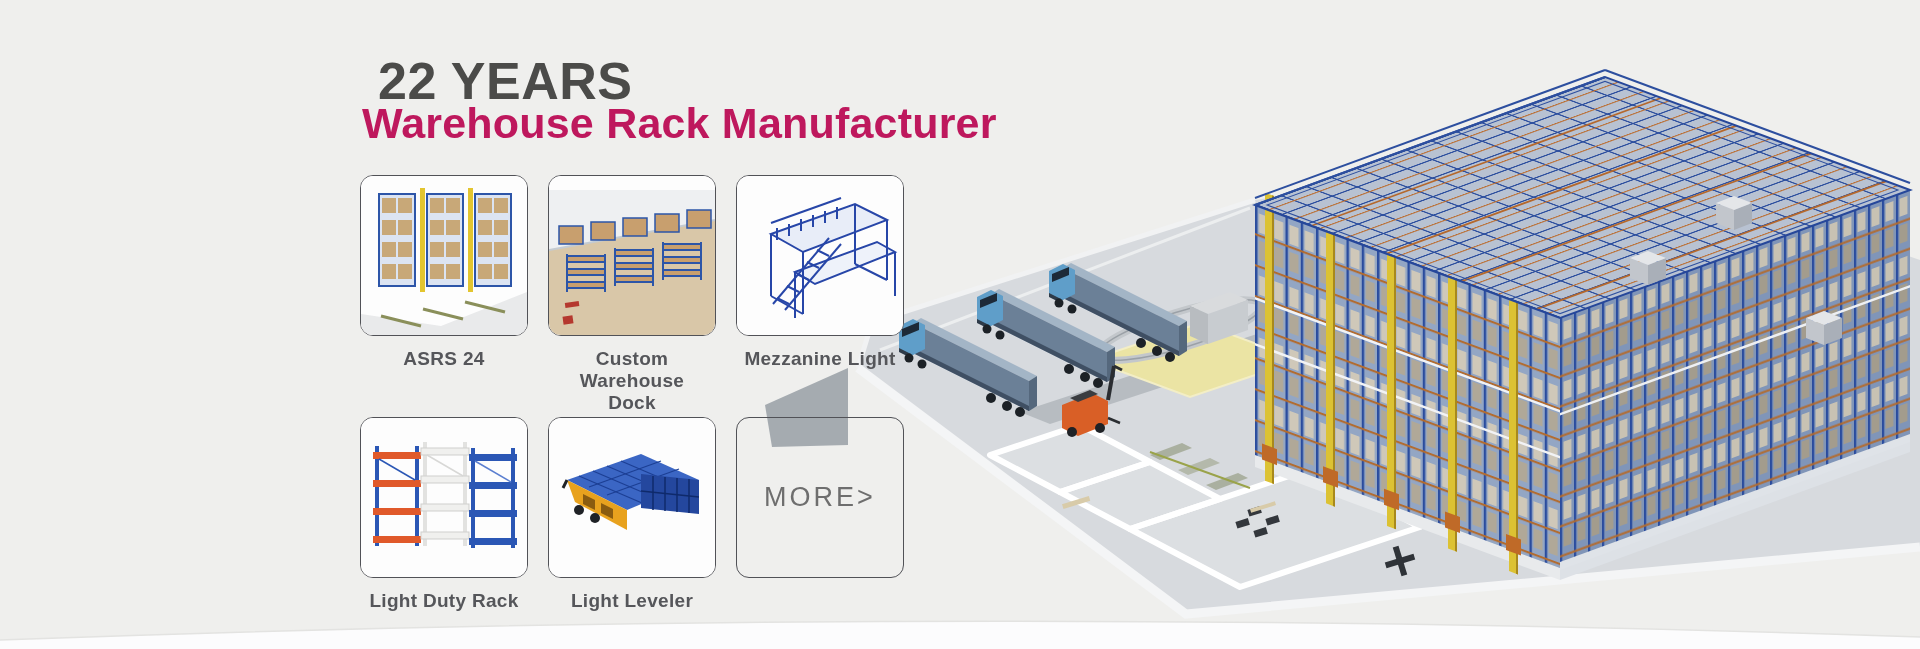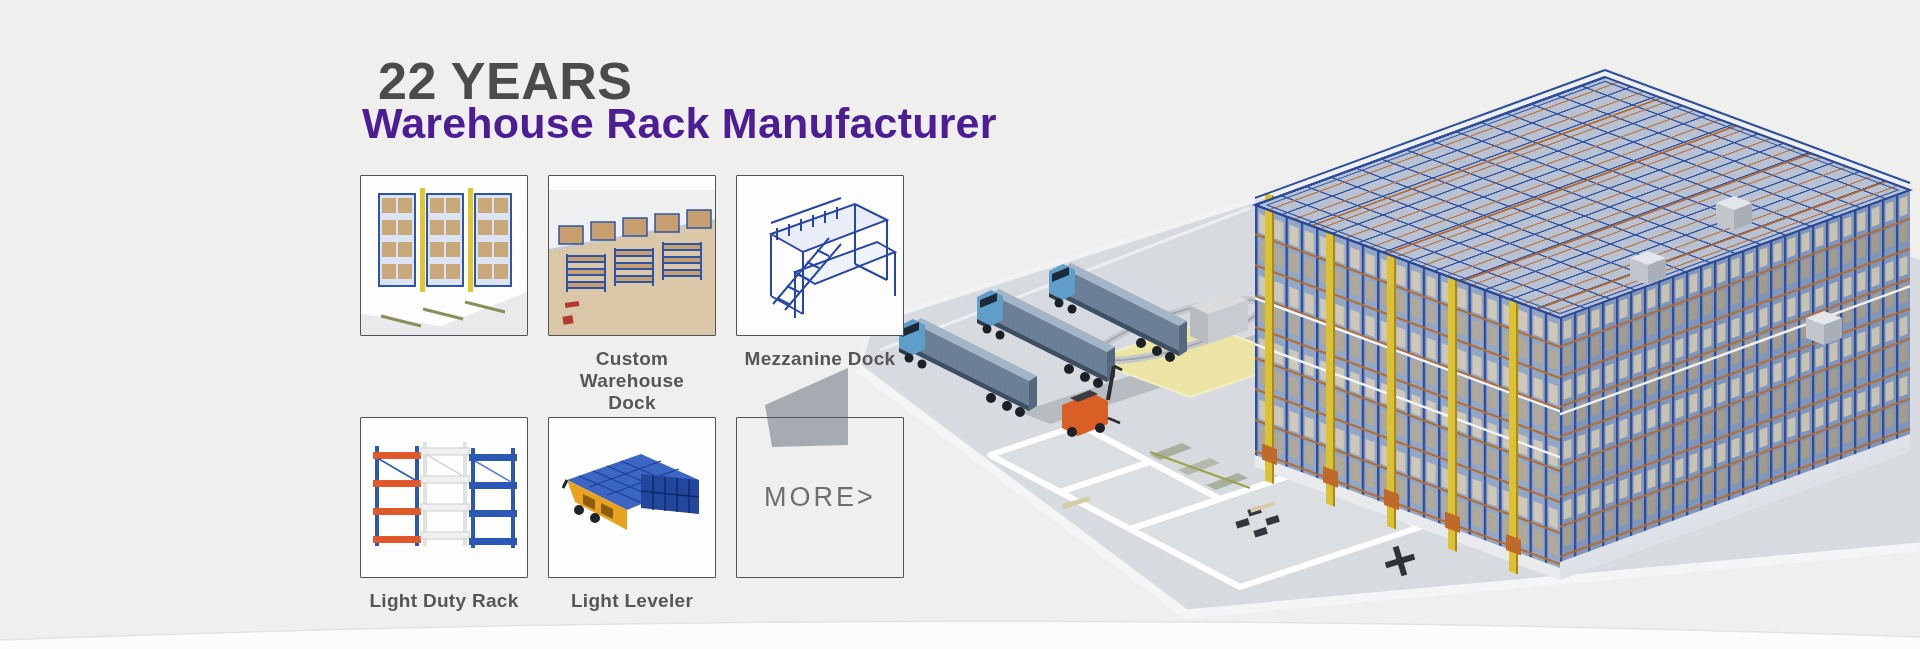--- a/index.html
+++ b/index.html
@@ -4,26 +4,26 @@
 <style>
   html,body{margin:0;padding:0;}
   body{width:1920px;height:649px;overflow:hidden;background:#efefed;
        font-family:"Liberation Sans",sans-serif;position:relative;}
   .illus{position:absolute;inset:0;z-index:0;}
   .content{position:absolute;inset:0;z-index:2;}
   .wave{position:absolute;inset:0;z-index:3;pointer-events:none;}
   h1.t1{position:absolute;left:362px;top:38px;margin:16px;font-size:52px;line-height:1.04;
         font-weight:700;color:#4b4b49;letter-spacing:.5px;}
   h2.t2{position:absolute;left:362px;top:101px;margin:0;font-size:43px;line-height:1.04;
-        font-weight:700;color:#4c1d95;letter-spacing:.2px;}
+        font-weight:700;color:#be185d;letter-spacing:.2px;}
   .grid{position:absolute;left:360px;top:175px;width:544px;display:grid;
         grid-template-columns:168px 168px 168px;column-gap:20px;row-gap:0;}
   .cell{display:flex;flex-direction:column;}
   .card{box-sizing:border-box;width:168px;height:161px;background:#fdfdfd;
-        border:1px solid #515257;border-radius:1px;overflow:hidden;cursor:pointer;
+        border:1px solid #515257;border-radius:13px;overflow:hidden;cursor:pointer;
         display:block;padding:0;}
   .card svg{display:block;width:100%;height:100%;}
   .card.more{background:transparent;display:flex;align-items:center;justify-content:center;}
   .more-txt{font-size:27px;letter-spacing:3px;color:#6e6e6e;font-weight:400;}
   .caption{min-height:69px;margin-top:12px;text-align:center;font-size:19px;line-height:22px;
            font-weight:700;color:#55565a;letter-spacing:.3px;}
   .caption span{display:inline-block;max-width:152px;}
 </style>
 </head>
 <body>
@@ -260,20 +260,21 @@
                 <rect x="19" y="88" width="14" height="15" fill="#c8a878"></rect>
               </g>
             <rect x="59" y="12" width="5" height="104" fill="#e3c52f"></rect>
             <rect x="107" y="12" width="5" height="104" fill="#e3c52f"></rect>
             <line x1="20" y1="140" x2="60" y2="150" stroke="#8a8f5a" stroke-width="3"></line>
             <line x1="62" y1="133" x2="102" y2="143" stroke="#8a8f5a" stroke-width="3"></line>
             <line x1="104" y1="126" x2="144" y2="136" stroke="#8a8f5a" stroke-width="3"></line>
           </g>
         </svg>
       </a>
+      <div class="caption"><span>ASRS 24</span></div>
     </div>
 
     <div class="cell">
       <a class="card">
         <svg viewBox="0 0 166 159">
           <rect width="166" height="159" fill="#fdfdfd"></rect>
           <polygon points="0,14 166,14 166,44 0,74" fill="#eef0f2"></polygon>
           <polygon points="0,74 166,44 166,159 0,159" fill="#d9c7a8"></polygon>
           <line x1="0" y1="74" x2="166" y2="44" stroke="#c4cbd2" stroke-width="2"></line>
           <g stroke="#2c55a8" stroke-width="1.5" fill="#c89f6e">
@@ -336,21 +337,21 @@
             <line x1="36" y1="128" x2="92" y2="62"></line>
               <line x1="48" y1="134" x2="104" y2="68"></line>
             <line x1="40" y1="122" x2="52" y2="128"></line>
               <line x1="50" y1="110" x2="62" y2="116"></line>
             <line x1="60" y1="98" x2="72" y2="104"></line>
               <line x1="70" y1="86" x2="82" y2="92"></line>
             <line x1="80" y1="74" x2="92" y2="80"></line>
           </g>
         </svg>
       </a>
-      <div class="caption"><span>Mezzanine Dock</span></div>
+      <div class="caption"><span>Mezzanine Light</span></div>
     </div>
 
     <div class="cell">
       <a class="card">
         <svg viewBox="0 0 166 159">
           <rect width="166" height="159" fill="#fdfdfd"></rect>
           <g>
             <rect x="14" y="28" width="4" height="100" fill="#2b57b5"></rect>
               <rect x="54" y="28" width="4" height="100" fill="#2b57b5"></rect>
             <rect x="12" y="34" width="48" height="7" fill="#e0592a"></rect>

